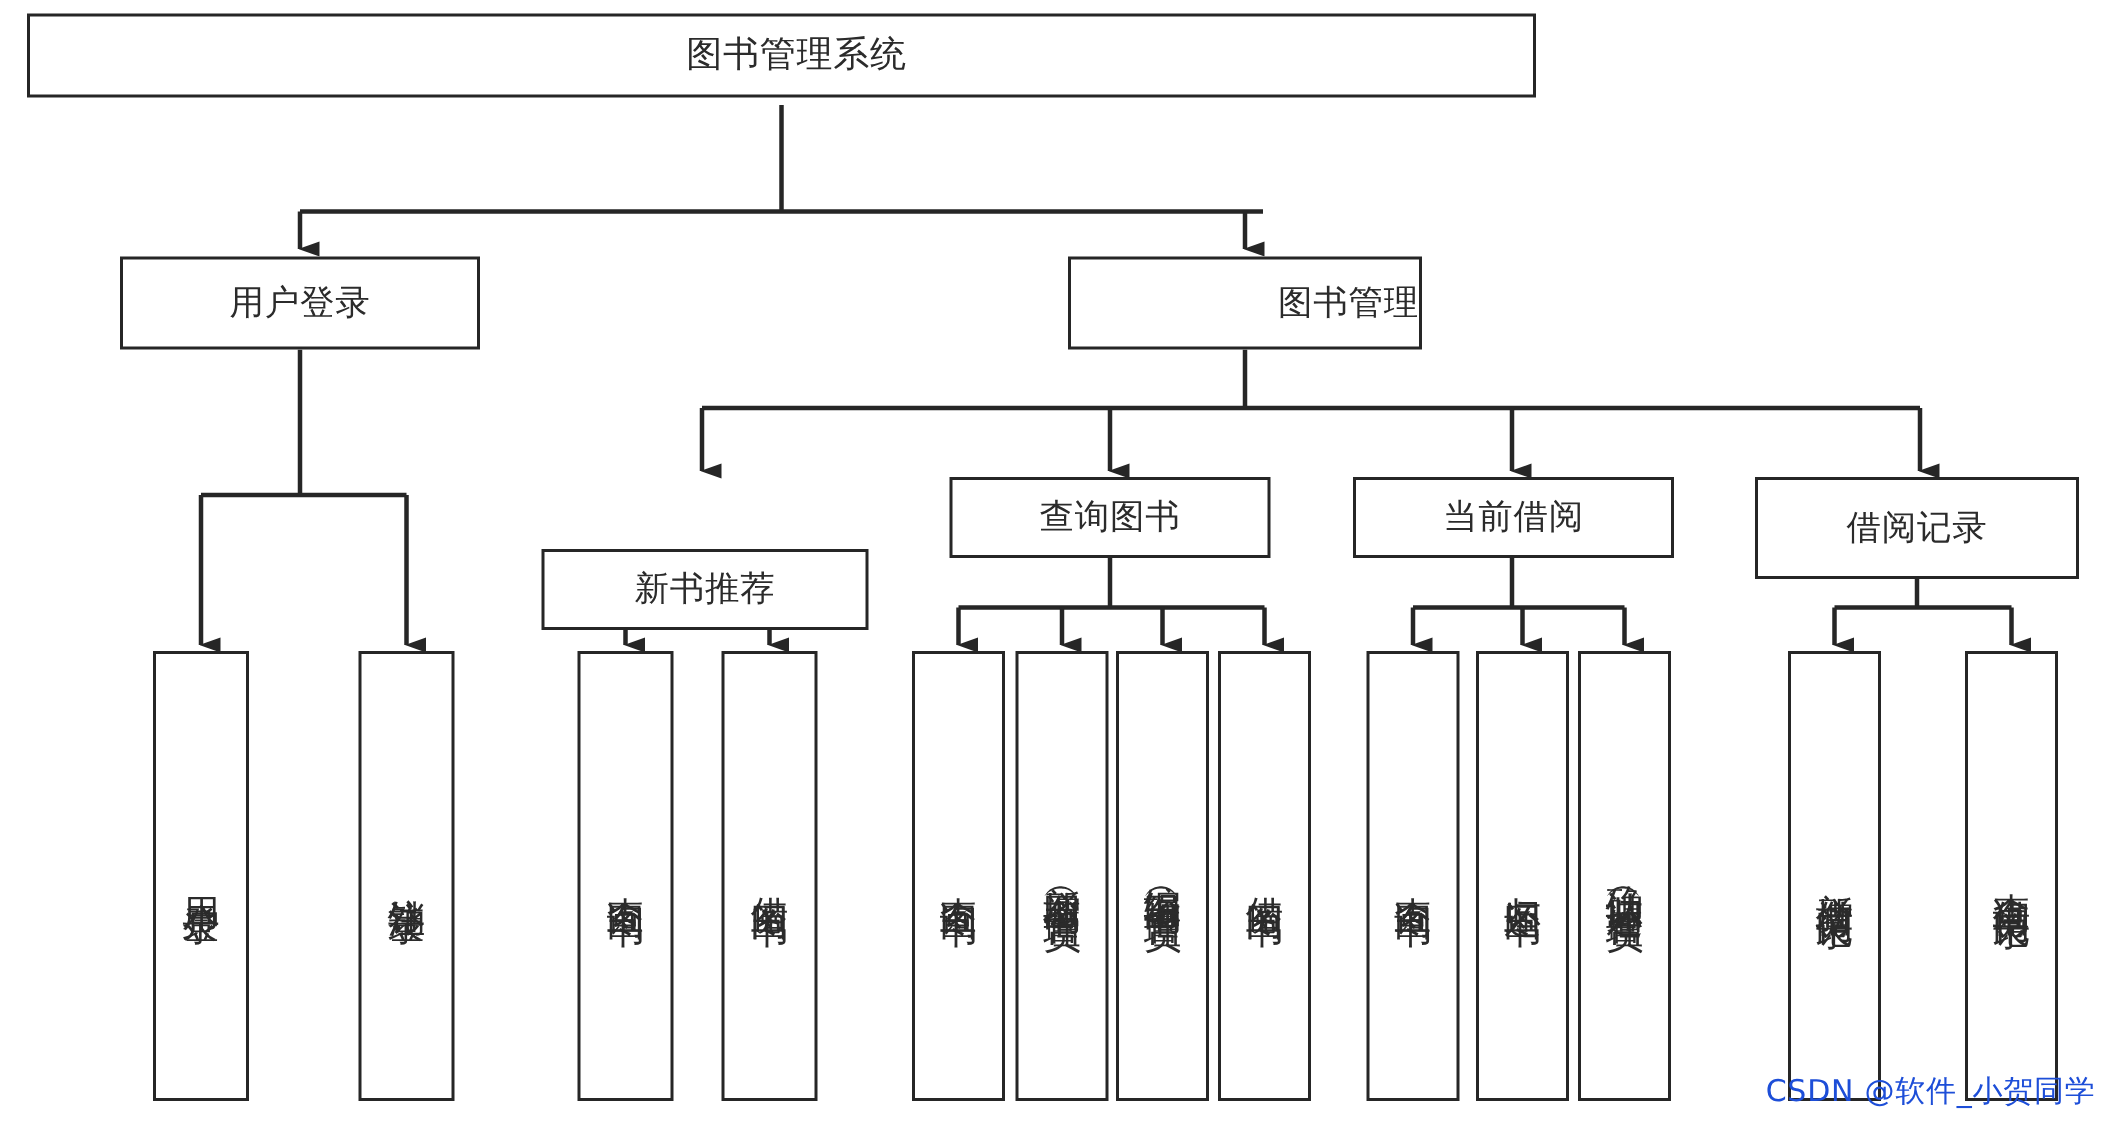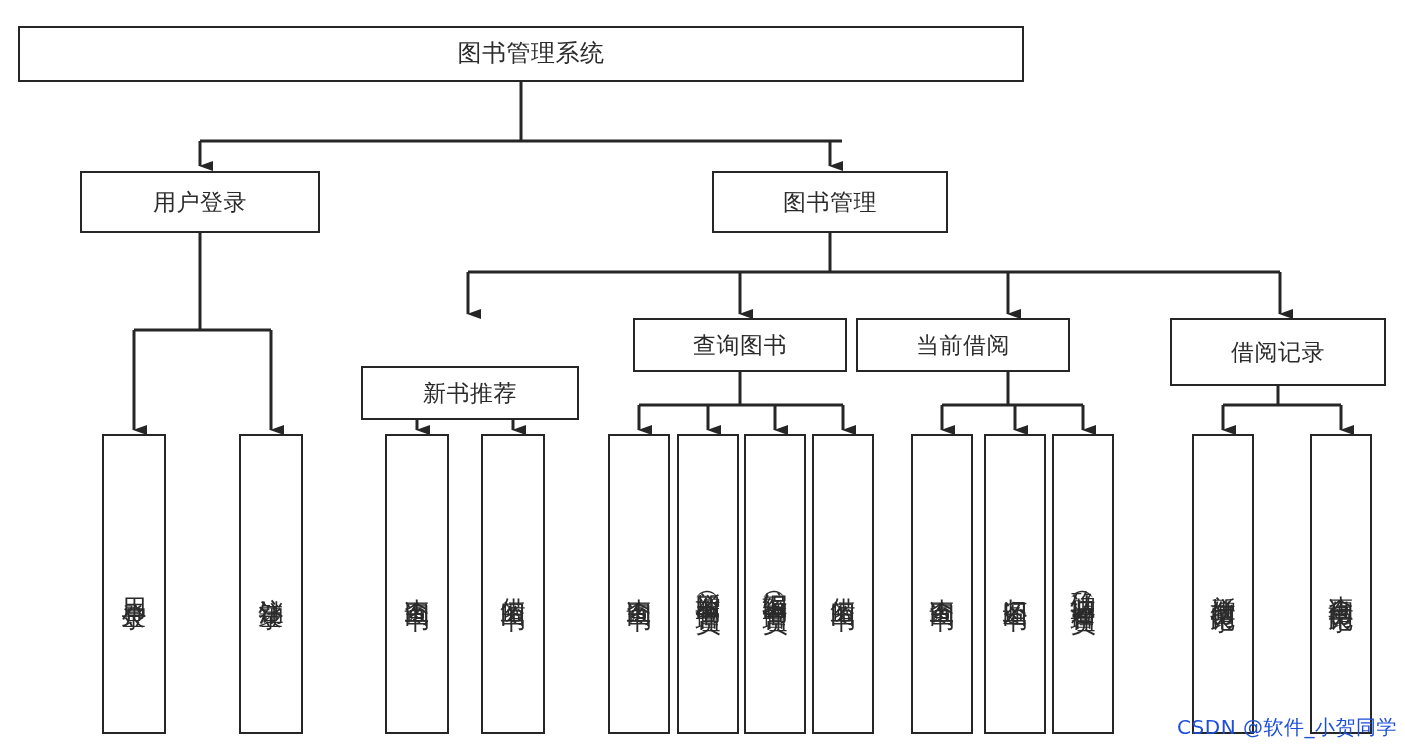--- a/index.html
+++ b/index.html
@@ -121,38 +121,38 @@
       <path d="M 1015 405 L 1015 430" marker-end="url(#arrow)"></path>
       <path d="M 1083 405 L 1083 430" marker-end="url(#arrow)"></path>
 
       <path d="M 1278 372 L 1278 405"></path>
       <path d="M 1223 405 L 1341 405"></path>
       <path d="M 1223 405 L 1223 430" marker-end="url(#arrow)"></path>
       <path d="M 1341 405 L 1341 430" marker-end="url(#arrow)"></path>
     </g>
   </svg>
 
-  <div class="node h" id="root-node" style="left:18px; top:26px; width:1006px; height:56px;padding-left:20px;">
+  <div class="node h" id="root-node" style="left:18px; top:9px; width:1006px; height:56px;padding-left:20px;">
     <span class="node-label">图书管理系统</span>
   </div>
 
   <div class="node h" style="left:80px; top:171px; width:240px; height:62px;">
     <span class="node-label">用户登录</span>
   </div>
-  <div class="node h" style="left:712px; top:171px; width:236px; height:62px;">
+  <div class="node h" style="left:712px; top:171px; width:236px; height:62px;justify-content:flex-end;">
     <span class="node-label">图书管理</span>
   </div>
 
   <div class="node h" style="left:361px; top:318px; width:218px; height:54px;margin-top:48px;">
     <span class="node-label">新书推荐</span>
   </div>
   <div class="node h" style="left:633px; top:318px; width:214px; height:54px;">
     <span class="node-label">查询图书</span>
   </div>
-  <div class="node h" style="left:856px; top:318px; width:214px; height:54px;">
+  <div class="node h" style="left:902px; top:318px; width:214px; height:54px;">
     <span class="node-label">当前借阅</span>
   </div>
   <div class="node h" style="left:1170px; top:318px; width:216px; height:68px;">
     <span class="node-label">借阅记录</span>
   </div>
 
   <div class="node v" style="left:102px; top:434px; width:64px; height:300px;">
     <span class="node-label">用户登录</span>
   </div>
   <div class="node v" style="left:239px; top:434px; width:64px; height:300px;">

